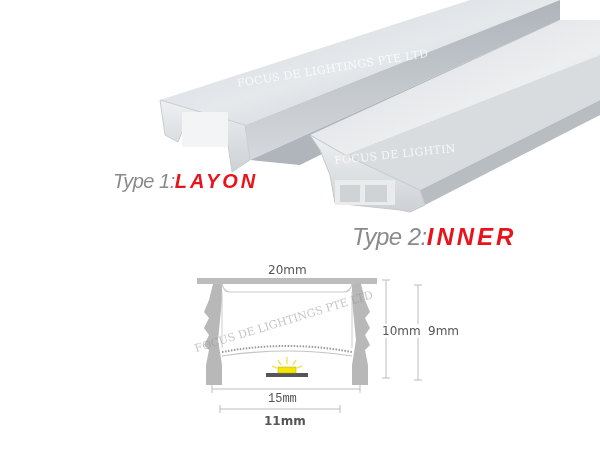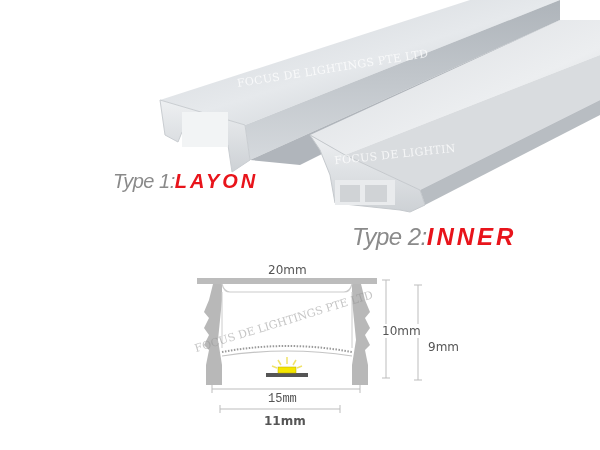--- a/index.html
+++ b/index.html
@@ -146,19 +146,19 @@
       <line x1="212" y1="385" x2="212" y2="393" stroke="#bdbdbd" stroke-width="1"></line>
       <line x1="360" y1="385" x2="360" y2="393" stroke="#bdbdbd" stroke-width="1"></line>
 
       <line x1="220" y1="409" x2="340" y2="409" stroke="#bdbdbd" stroke-width="1"></line>
       <line x1="220" y1="405" x2="220" y2="413" stroke="#bdbdbd" stroke-width="1"></line>
       <line x1="340" y1="405" x2="340" y2="413" stroke="#bdbdbd" stroke-width="1"></line>
     </svg>
 
     <div class="dim-text" style="left:257px; top:13px;margin-left:11px;">20mm</div>
     <div class="dim-text" style="left:369px; top:74px; background:#fff; padding:0 1px;margin-left:12px;">10mm</div>
-    <div class="dim-text" style="left:428px; top:90px;">9mm</div>
+    <div class="dim-text" style="left:428px; top:74px;">9mm</div>
     <div class="dim-text" style="left:268px; top:142px;font-family:Liberation Mono, monospace;">15mm</div>
     <div class="dim-text" style="left:264px; top:164px;font-weight:bold;">11mm</div>
 
     <div class="diag-watermark" style="left:197px; top:92px; transform: rotate(-17deg);">FOCUS DE LIGHTINGS PTE LTD</div>
   </div>
 </div>
 
 </body></html>

